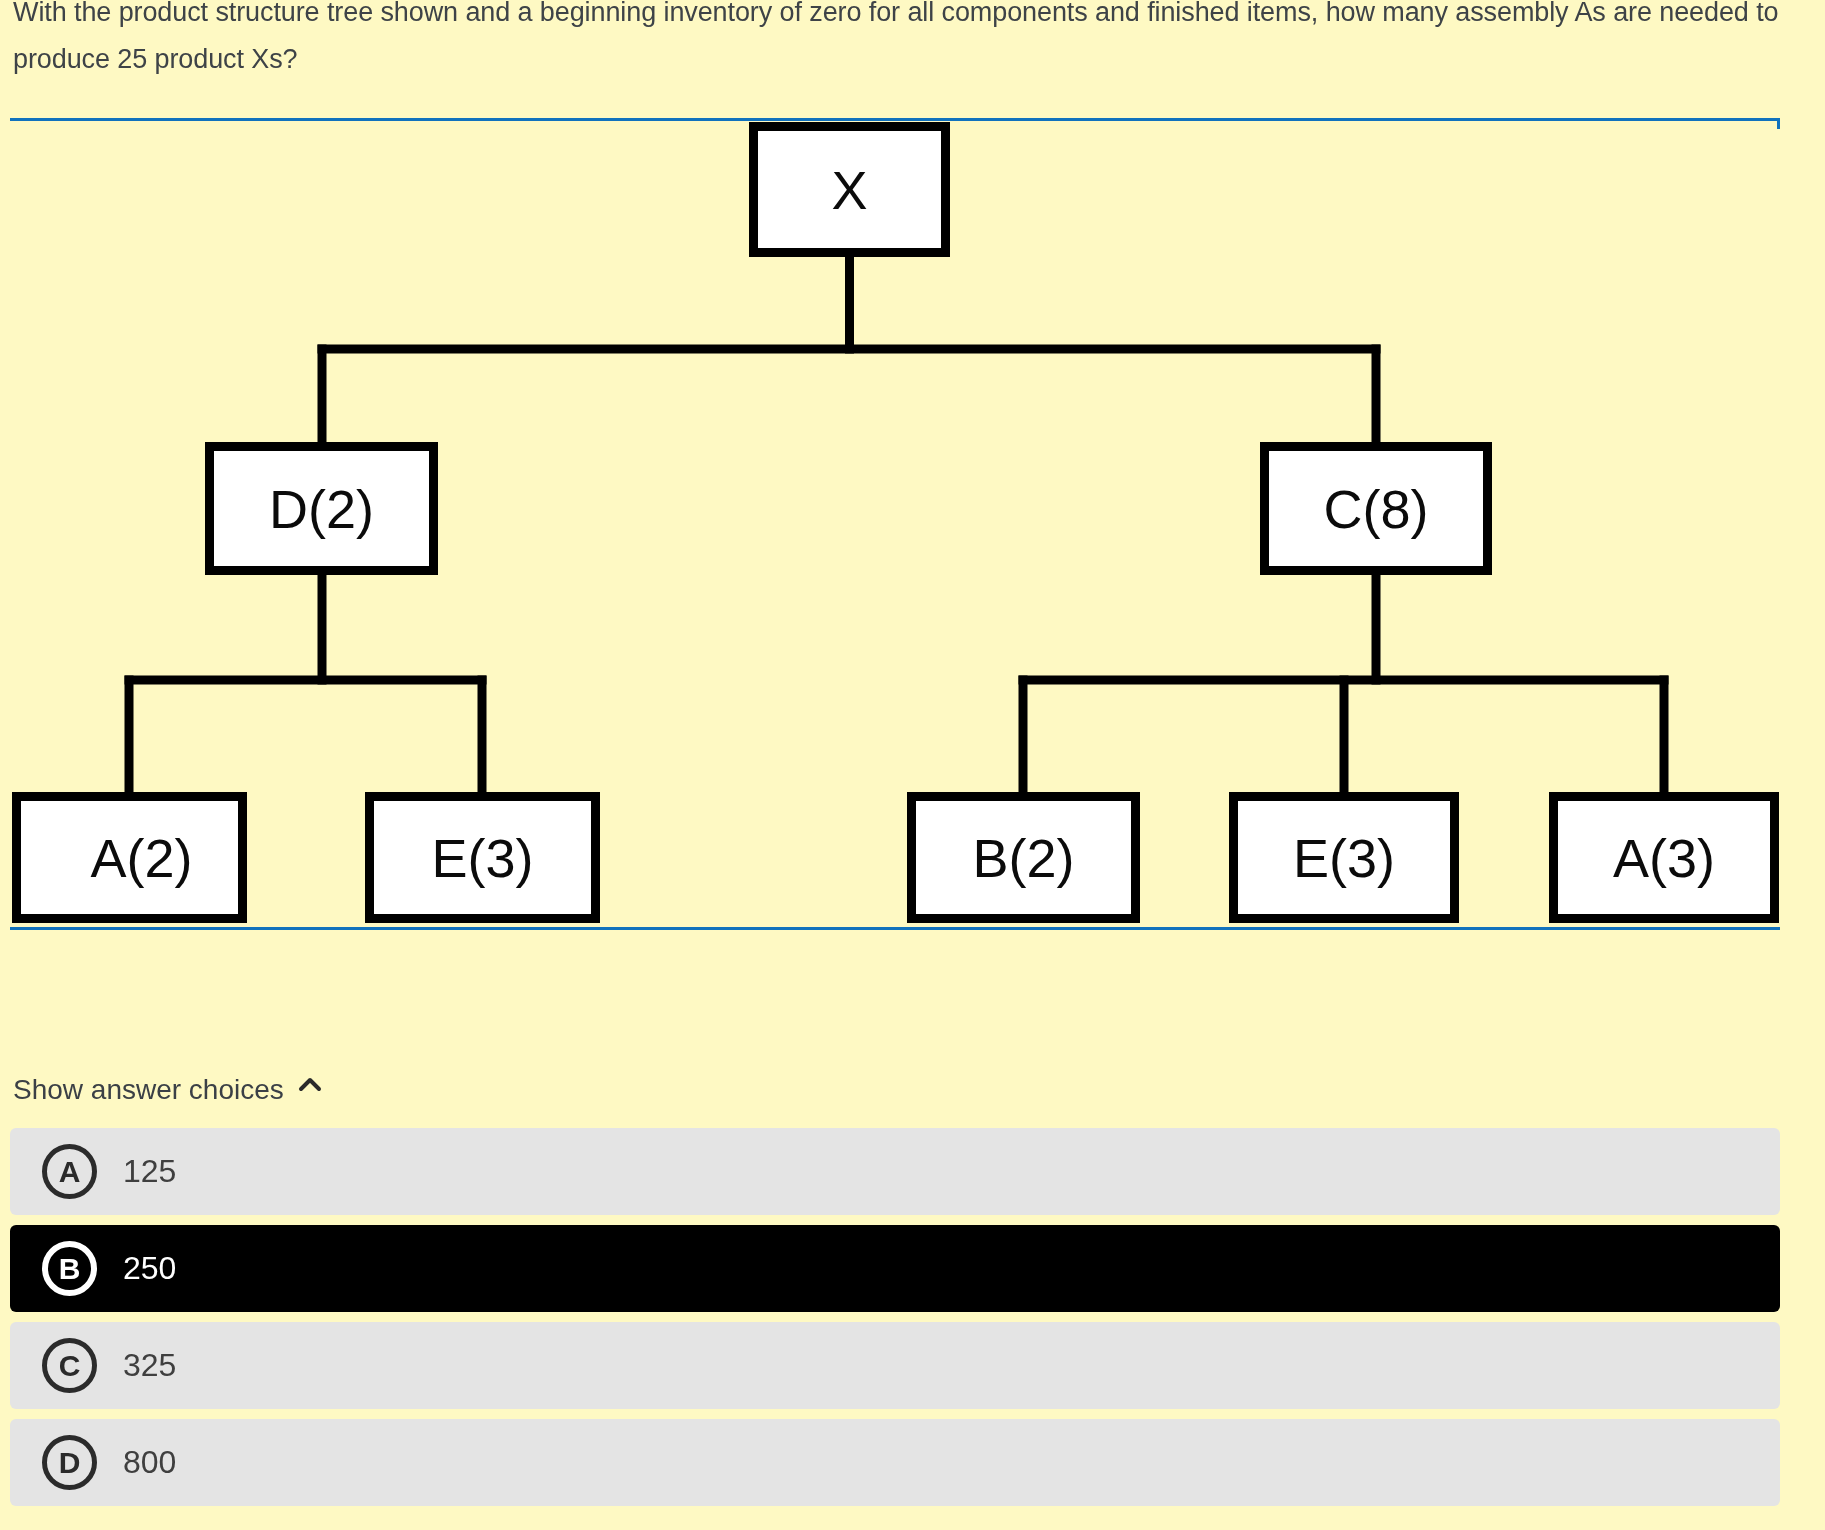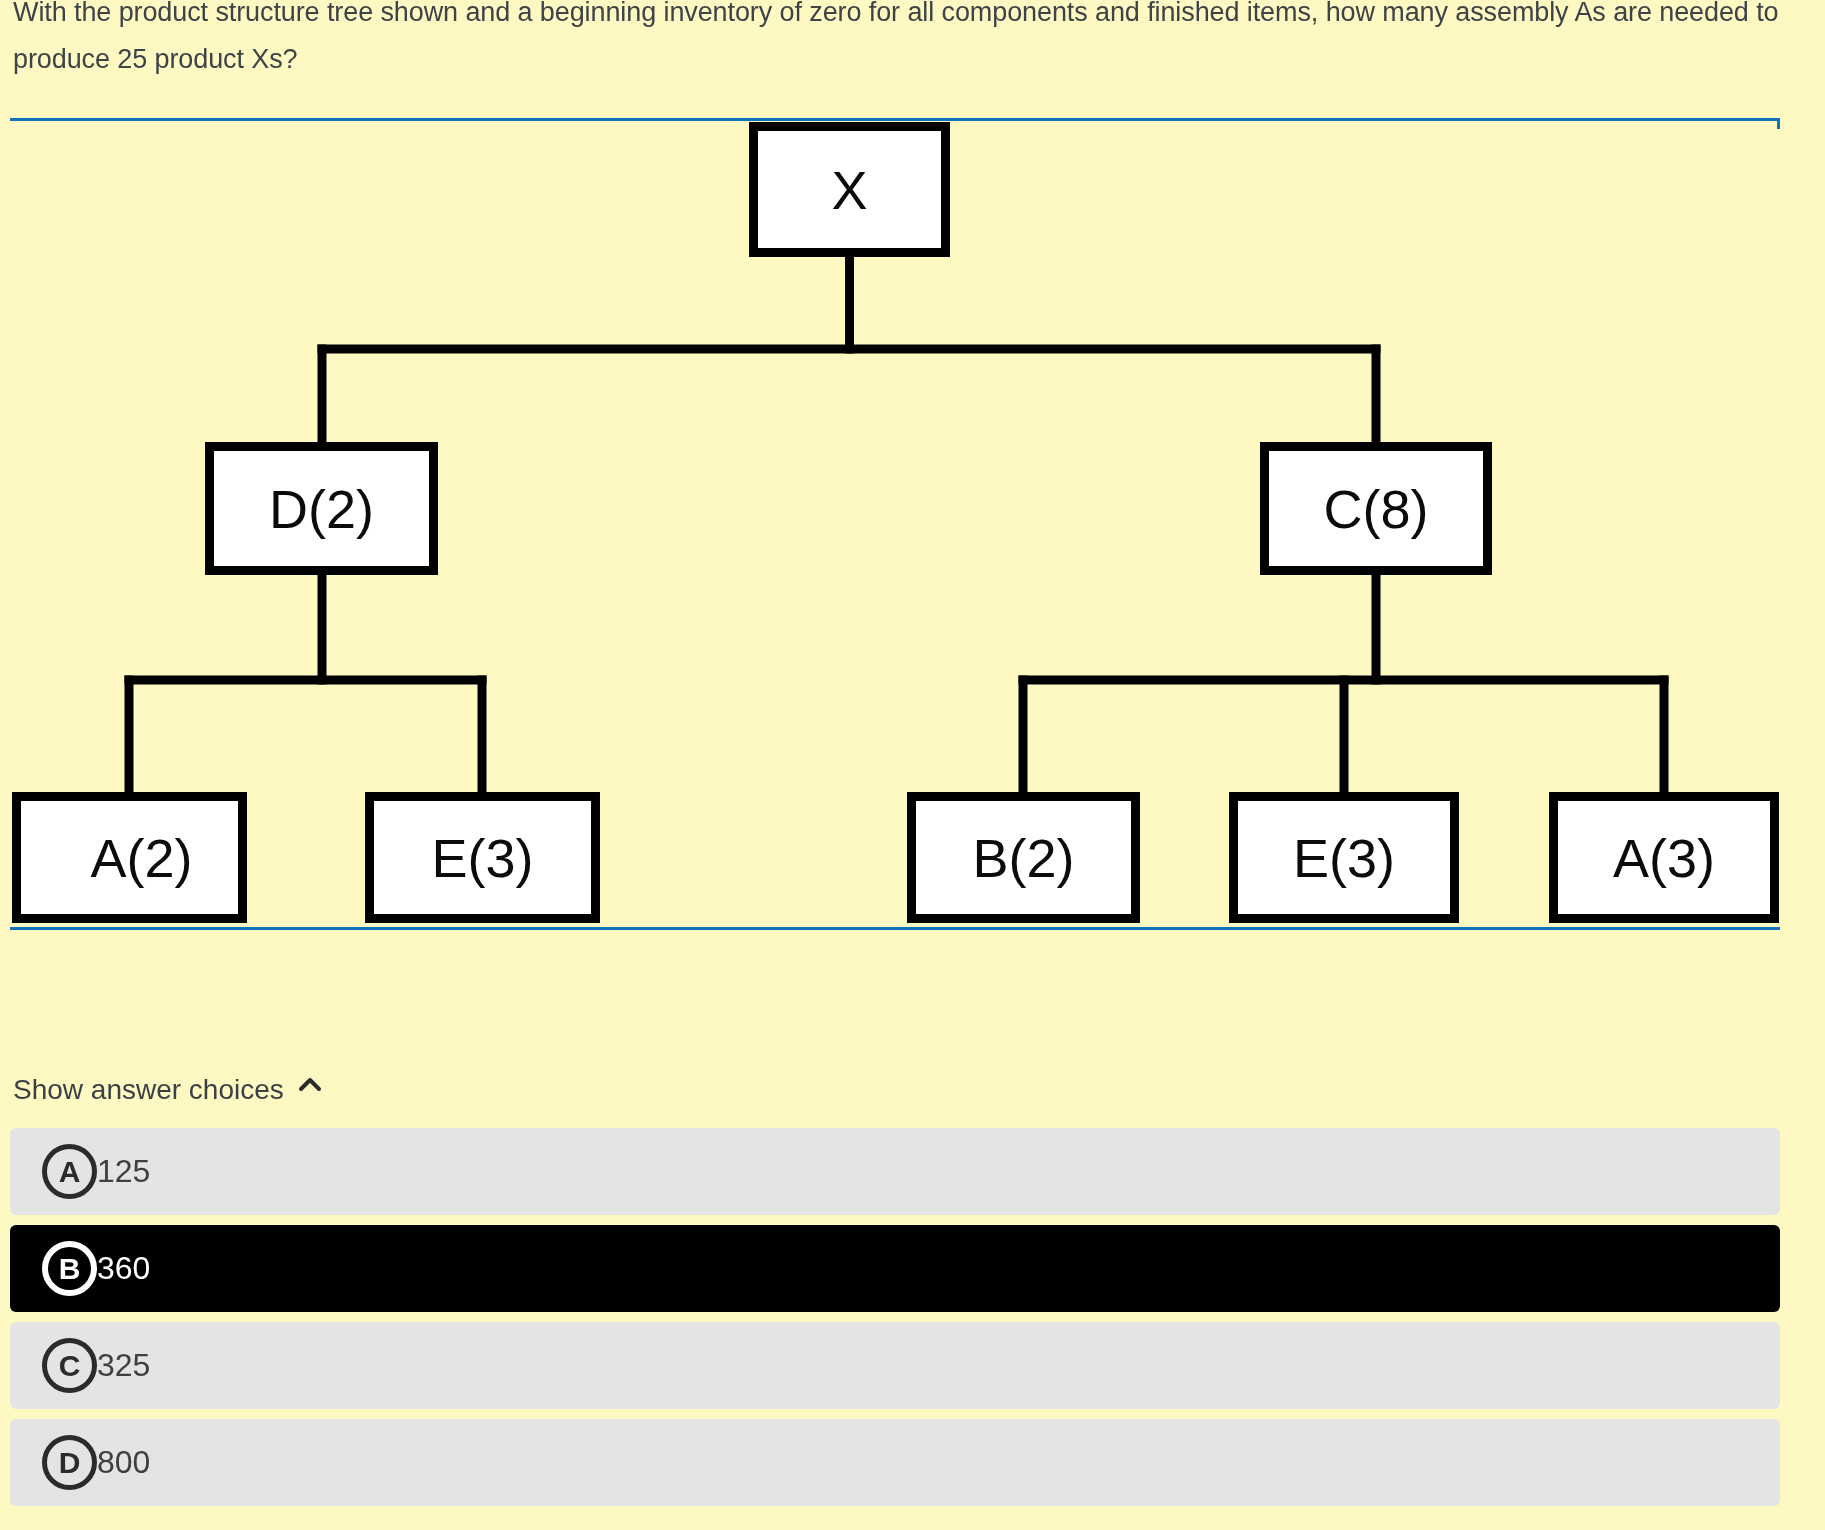--- a/index.html
+++ b/index.html
@@ -39,21 +39,21 @@
     position:absolute;left:10px;width:1770px;height:87px;border-radius:6px;
     background:#e4e4e4;display:flex;align-items:center;cursor:pointer;
   }
   .choice-a{top:1128px;} .choice-b{top:1225px;} .choice-c{top:1322px;} .choice-d{top:1419px;}
   .choice .bubble{
     box-sizing:border-box;width:55px;height:55px;margin-left:32px;
     border:5px solid #2b2b2b;border-radius:50%;
     display:flex;align-items:center;justify-content:center;
     font-size:30px;font-weight:bold;color:#2b2b2b;flex:0 0 auto;
   }
-  .choice .val{font-size:32px;color:#3f3f3f;}
+  .choice .val{margin-left:26px;font-size:32px;color:#3f3f3f;}
   .choice.selected{background:#000000;}
   .choice.selected .bubble{border-color:#ffffff;color:#ffffff;border-width:6px;}
   .choice.selected .val{color:#ffffff;}
 </style>
 </head>
 <body>
 
 <div class="page">
 
   <div class="question">With the product structure tree shown and a beginning inventory of zero for all components and finished items, how many assembly As are needed to produce 25 product Xs?</div>
@@ -111,21 +111,21 @@
       <polyline points="3,13 12,4 21,13" fill="none" stroke="#2b2b2b" stroke-width="4" stroke-linecap="round" stroke-linejoin="round"></polyline>
     </svg>
   </div>
 
   <div class="choice choice-a">
     <span class="bubble">A</span>
     <span class="val">125</span>
   </div>
   <div class="choice choice-b selected">
     <span class="bubble">B</span>
-    <span class="val">360</span>
+    <span class="val">250</span>
   </div>
   <div class="choice choice-c">
     <span class="bubble">C</span>
     <span class="val">325</span>
   </div>
   <div class="choice choice-d">
     <span class="bubble">D</span>
     <span class="val">800</span>
   </div>
 

